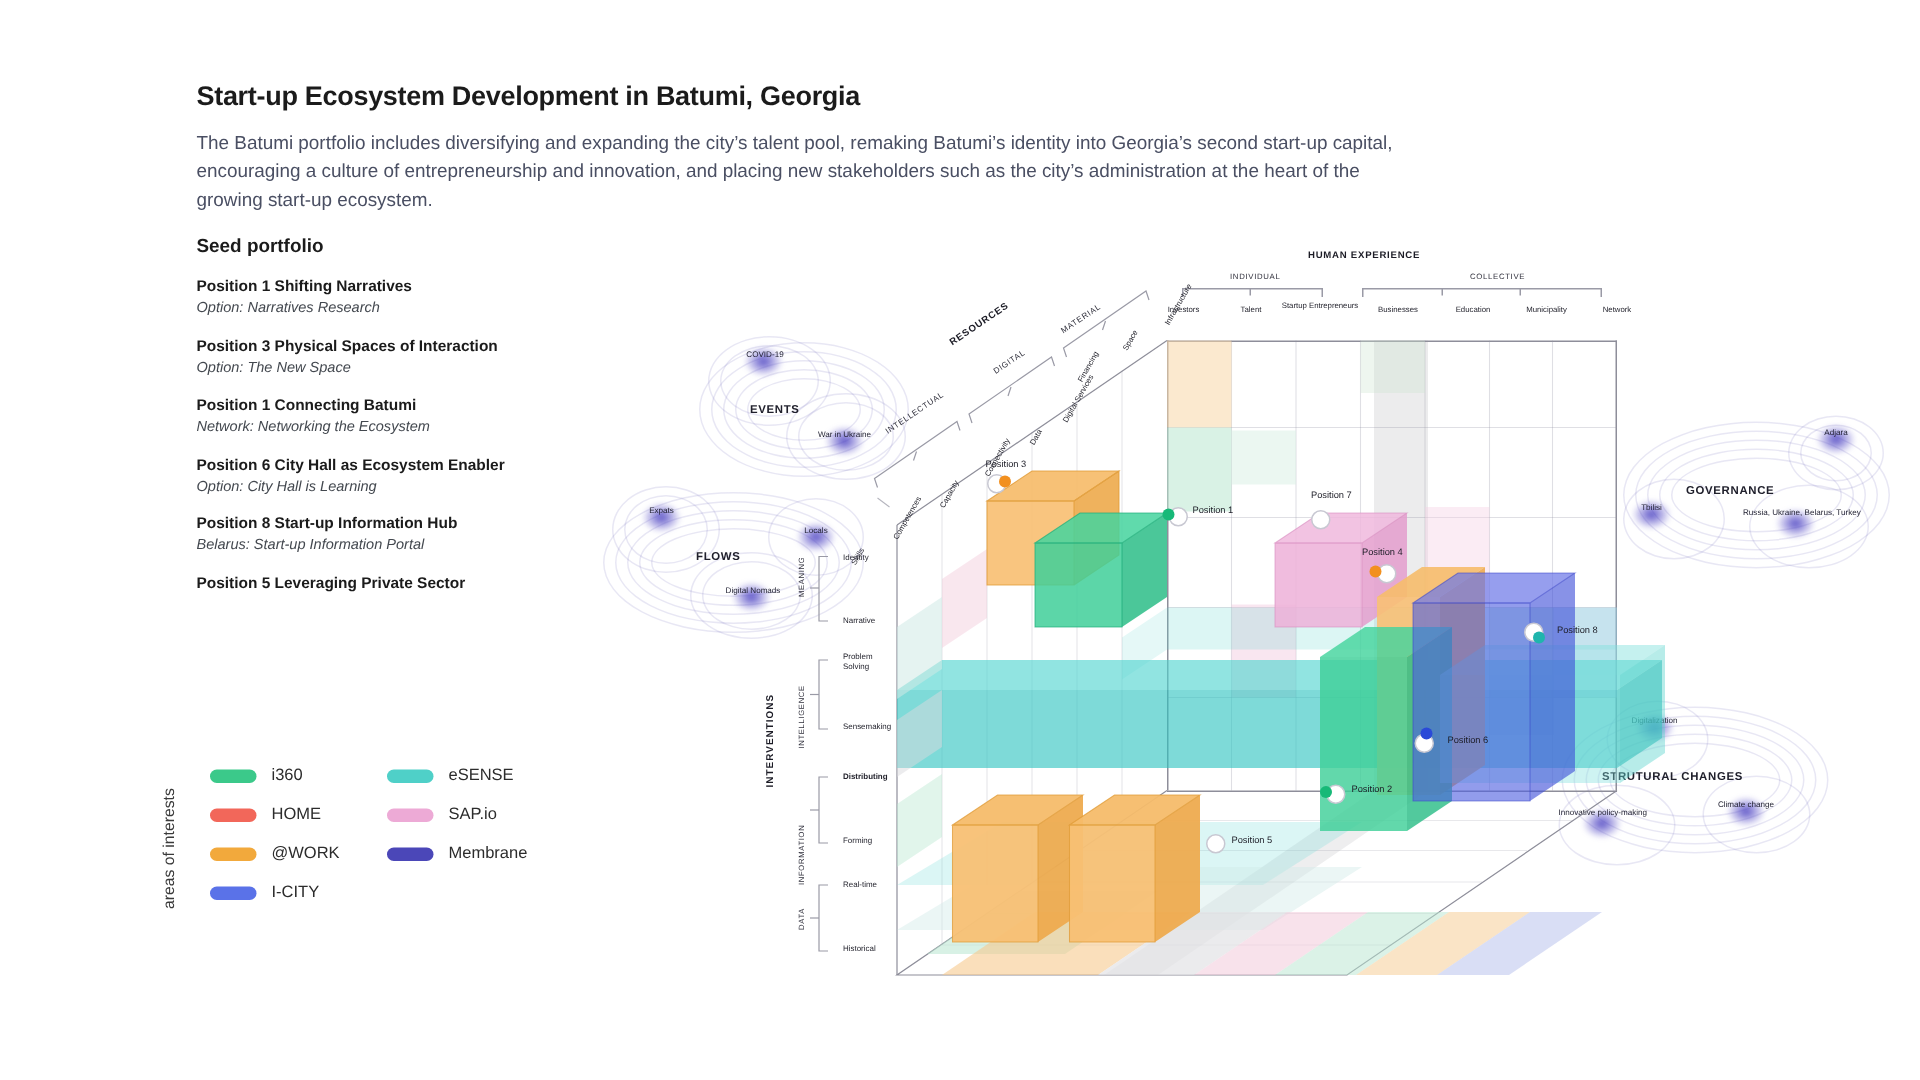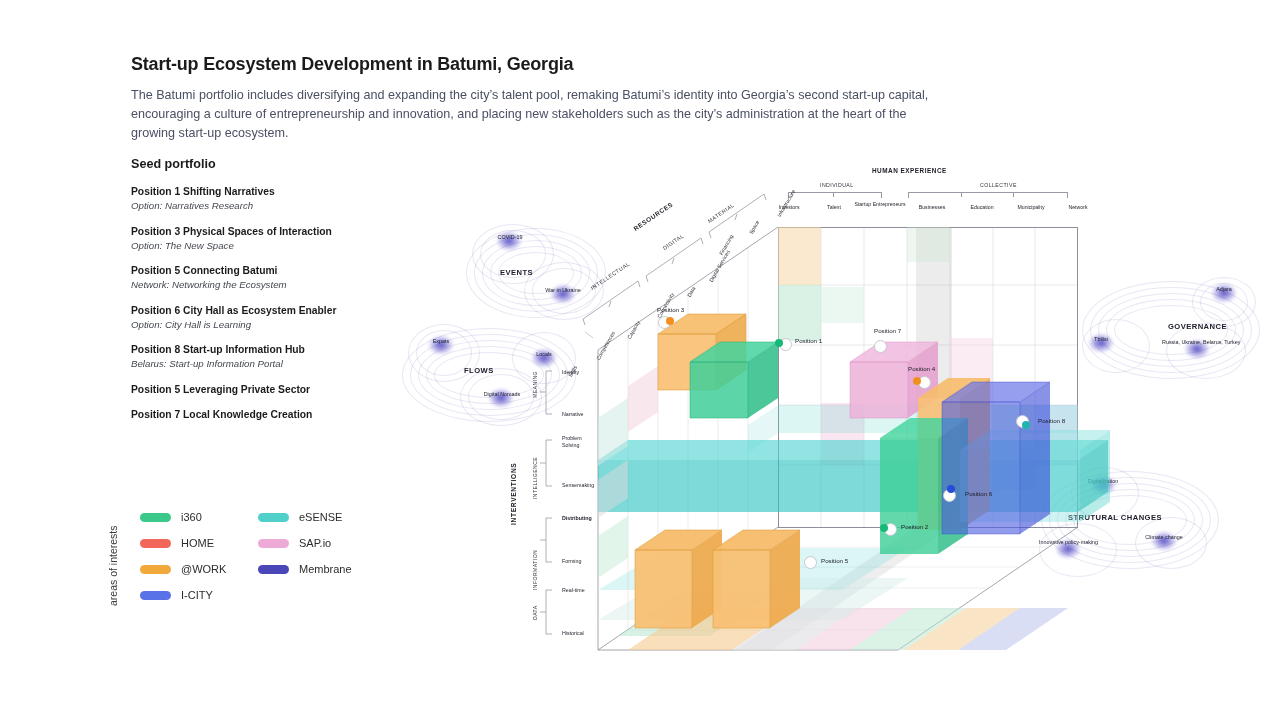--- a/index.html
+++ b/index.html
@@ -109,36 +109,33 @@
       <div class="p-title">Position 1 Shifting Narratives</div>
       <div class="p-opt">Option: Narratives Research</div>
     </div>
     <div class="p-item">
     </div>
     <div class="p-item">
       <div class="p-title">Position 3 Physical Spaces of Interaction</div>
       <div class="p-opt">Option: The New Space</div>
     </div>
     <div class="p-item">
-      <div class="p-title">Position 5 Connecting Batumi</div>
+      <div class="p-title">Position 1 Connecting Batumi</div>
       <div class="p-opt">Network: Networking the Ecosystem</div>
     </div>
     <div class="p-item">
       <div class="p-title">Position 6 City Hall as Ecosystem Enabler</div>
       <div class="p-opt">Option: City Hall is Learning</div>
     </div>
     <div class="p-item">
       <div class="p-title">Position 8 Start-up Information Hub</div>
       <div class="p-opt">Belarus: Start-up Information Portal</div>
     </div>
     <div class="p-item" style="margin-bottom:12px">
       <div class="p-title">Position 5 Leveraging Private Sector</div>
-    </div>
-    <div class="p-item">
-      <div class="p-title">Position 7 Local Knowledge Creation</div>
     </div>
   </div>
 
   <div class="legend">
     <div class="legend-axis">
       <span>areas of interests</span>
     </div>
     <div class="legend-grid">
       <div class="lg">
         <span class="sw" style="background:#3bc98a"></span>
@@ -219,21 +216,21 @@
       <div class="ring" style="left:112px;top:2px;width:62px;height:48px;"></div>
       <div class="ring" style="left:120px;top:8px;width:46px;height:36px;"></div>
       <div class="ring" style="left:2px;top:44px;width:66px;height:52px;"></div>
       <div class="ring" style="left:86px;top:48px;width:78px;height:54px;"></div>
       <div class="blob" style="left:131px;top:8px;"></div>
       <div class="blob" style="left:8px;top:58px;"></div>
       <div class="blob" style="left:104px;top:64px;"></div>
       <div class="node-label" style="left:124px;top:11px;width:40px;">Adjara</div>
       <div class="node-label" style="left:2px;top:61px;width:38px;">Tbilisi</div>
       <div class="node-label" style="left:82px;top:64px;width:74px;">Russia, Ukraine, Belarus, Turkey</div>
-      <div class="cloud-title" style="left:44px;top:47px;margin-left:44px;">GOVERNANCE</div>
+      <div class="cloud-title" style="left:44px;top:47px;">GOVERNANCE</div>
     </div>
 
     <div class="cloud" style="left:659px;top:315px;width:180px;height:110px;">
       <div class="ring" style="left:2px;top:6px;width:176px;height:96px;"></div>
       <div class="ring" style="left:10px;top:12px;width:160px;height:84px;"></div>
       <div class="ring" style="left:18px;top:18px;width:144px;height:72px;"></div>
       <div class="ring" style="left:26px;top:24px;width:128px;height:60px;"></div>
       <div class="ring" style="left:34px;top:30px;width:112px;height:48px;"></div>
       <div class="ring" style="left:32px;top:2px;width:66px;height:50px;"></div>
       <div class="ring" style="left:96px;top:52px;width:70px;height:50px;"></div>

